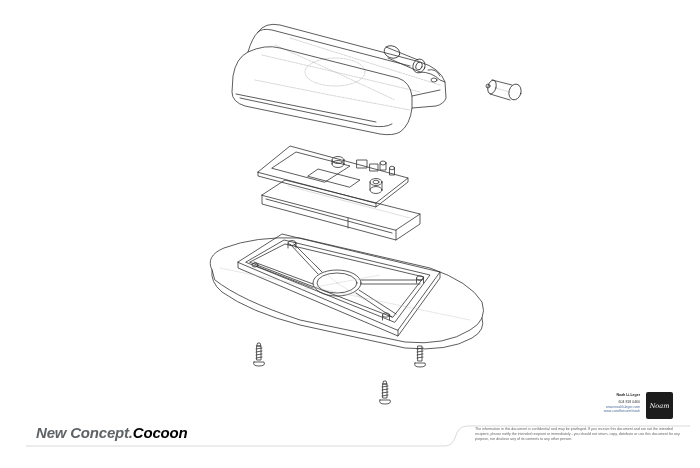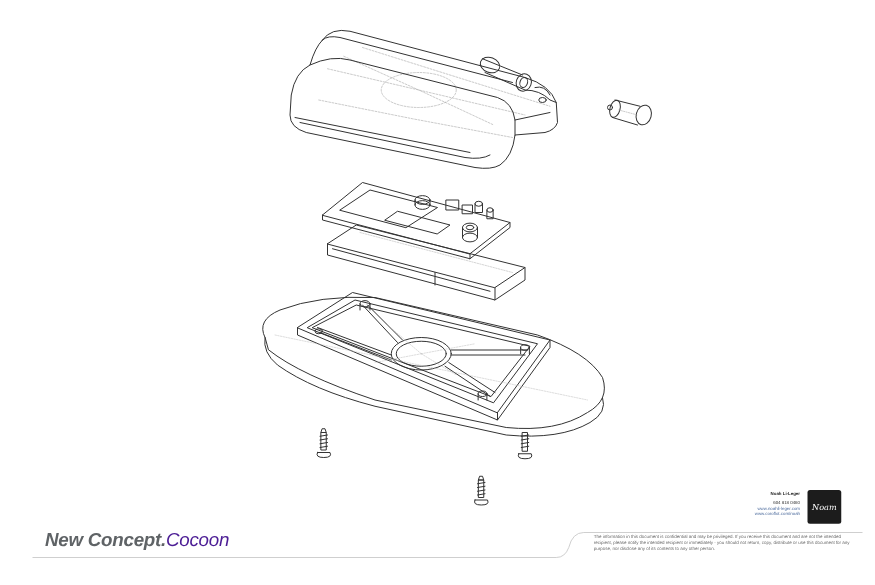--- a/index.html
+++ b/index.html
@@ -1,19 +1,19 @@
 <!DOCTYPE html>
 <html><head>
   <meta charset="utf-8">
   <style>
     html, body { margin: 0; padding: 0; background: #ffffff; }
     body { width: 700px; height: 468px; position: relative; overflow: hidden; font-family: "Liberation Sans", sans-serif; }
     .drawing { position: absolute; left: 0; top: 0; width: 700px; height: 468px; }
     .title { position: absolute; left: 36px; top: 424px; font-size: 15px; font-weight: bold; font-style: italic; color: #5f6366; letter-spacing: -0.2px; white-space: nowrap; }
-    .title .accent { color: #4c1d95; font-weight: normal; margin-top: 12px; }
+    .title .accent { color: #000000; font-weight: bold; margin-top: 12px; }
     .footer-line { position: absolute; left: 0; top: 0; width: 700px; height: 468px; pointer-events: none; }
     .disclaimer { position: absolute; left: 475px; top: 427px; width: 210px; font-size: 3.6px; line-height: 5.2px; color: #666; }
     .contact { position: absolute; left: 590px; top: 393px; width: 50px; text-align: right; font-size: 3.5px; line-height: 4.6px; color: #333; }
     .contact .name { font-weight: bold; color: #222; margin-bottom: 2.5px; }
     .contact .phone { color: #333; }
     .contact .link { color: #4b6a9c; }
     .logo { position: absolute; left: 646px; top: 392px; width: 27px; height: 27px; background: #1c1c1c; border-radius: 2px; display: flex; align-items: center; justify-content: center; }
     .logo span { color: #fff; font-family: "DejaVu Serif", serif; font-style: italic; font-size: 6.5px; }
   </style>
 </head>

